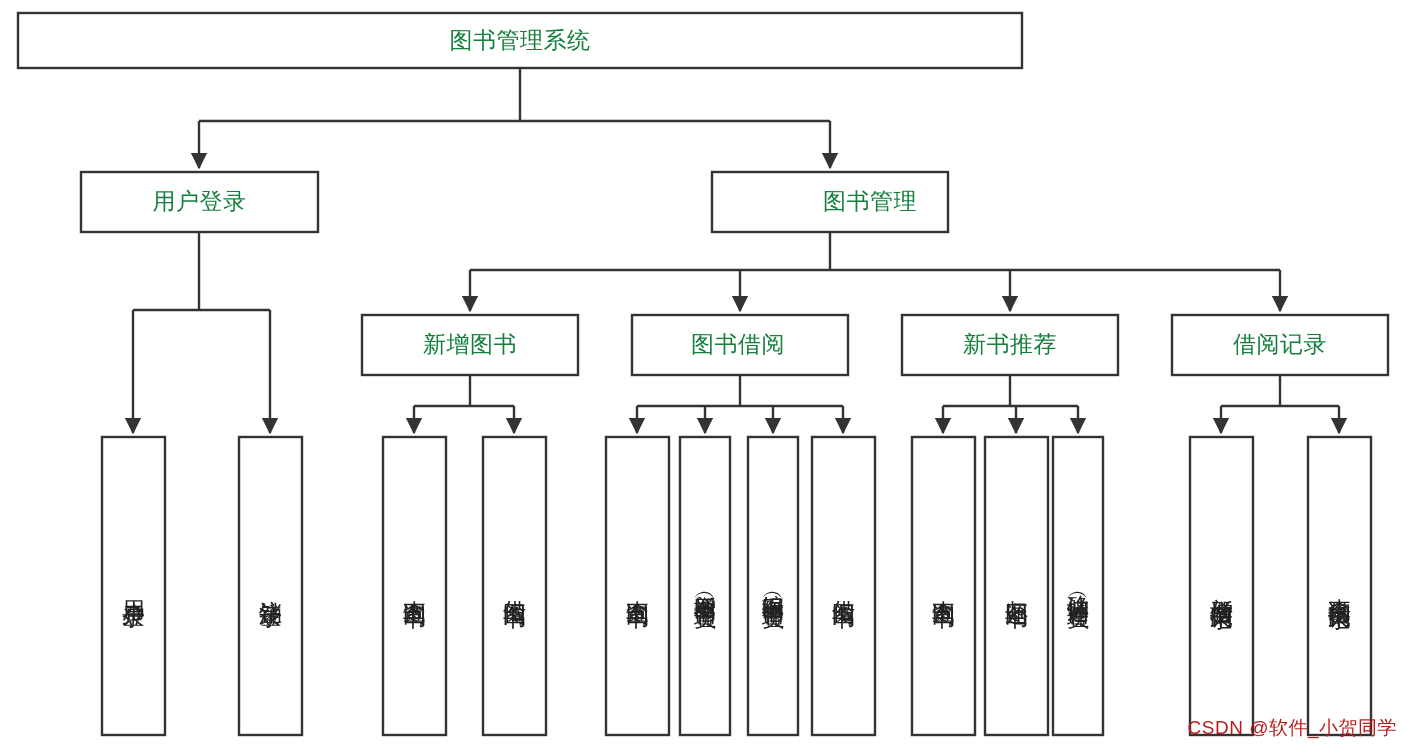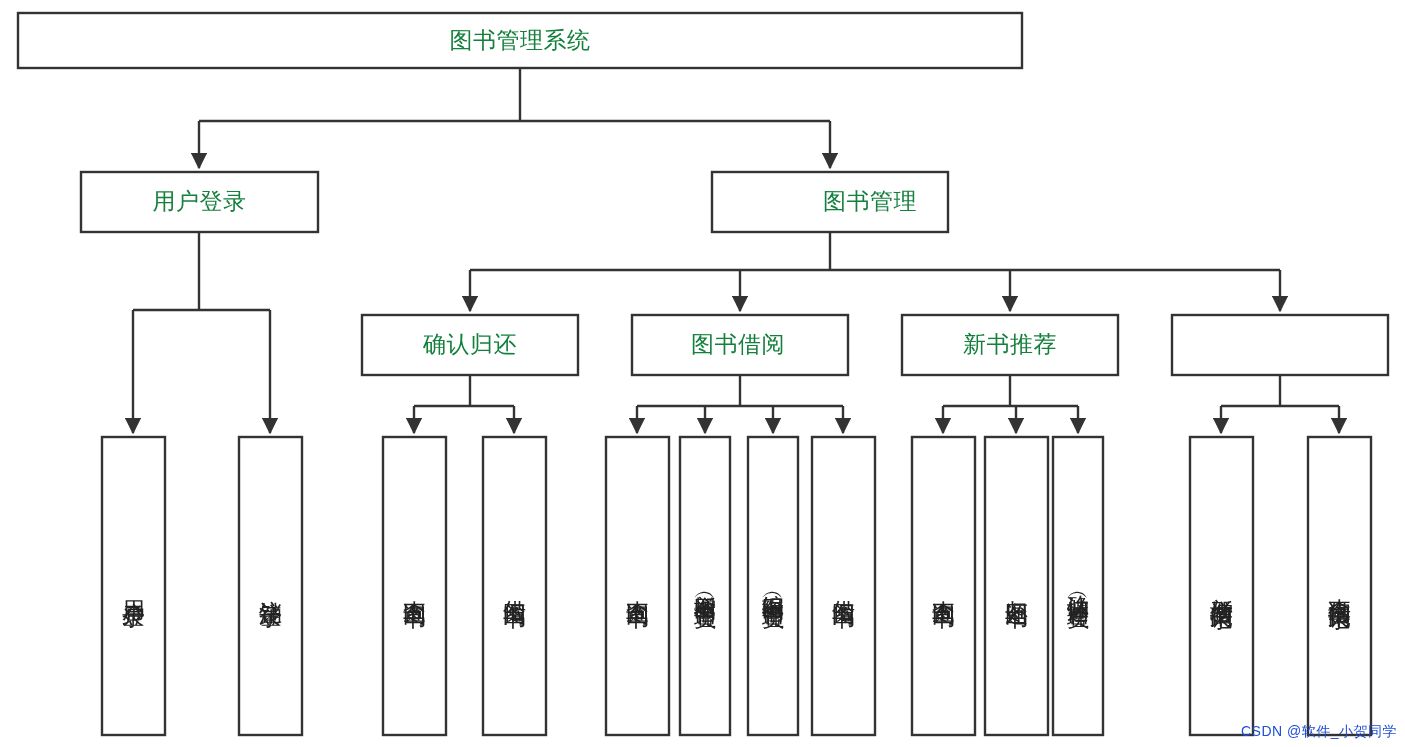--- a/index.html
+++ b/index.html
@@ -65,22 +65,22 @@
     writing-mode: vertical-rl;
     text-orientation: upright;
     letter-spacing: 2px;
     white-space: nowrap;
     pointer-events: none;
   }
   .watermark {
     position: absolute;
     right: 8px;
     bottom: 6px;
-    color: #1d4ed8;
-    font-size: 14px;
+    color: #b91c1c;
+    font-size: 19px;
     letter-spacing: 0.5px;
     white-space: nowrap;
     pointer-events: none;
     margin-top: 12px;
   }
 </style>
 </head>
 <body>
 
 <div id="diagram-root">
@@ -155,23 +155,24 @@
     <path class="conn" d="M 1221 406 L 1339 406"></path>
     <path class="conn" marker-end="url(#arrow)" d="M 1221 406 L 1221 433"></path>
     <path class="conn" marker-end="url(#arrow)" d="M 1339 406 L 1339 433"></path>
   </svg>
 
   <div class="label-h" style="left:18px; top:13px; width:1004px; height:55px;">图书管理系统</div>
 
   <div class="label-h" style="left:81px; top:172px; width:237px; height:60px;">用户登录</div>
   <div class="label-h" style="left:752px; top:172px; width:236px; height:60px;">图书管理</div>
 
-  <div class="label-h" style="left:362px; top:315px; width:216px; height:60px;">确认归还</div>
+  <div class="label-h" style="left:362px; top:315px; width:216px; height:60px;">新增图书</div>
   <div class="label-h" style="left:632px; top:315px; width:212px; height:60px;">图书借阅</div>
   <div class="label-h" style="left:902px; top:315px; width:216px; height:60px;">新书推荐</div>
+  <div class="label-h" style="left:1172px; top:315px; width:216px; height:60px;">借阅记录</div>
 
   <div class="label-v" style="left:102px; top:437px; width:63px; height:298px;">用户登录</div>
   <div class="label-v" style="left:239px; top:437px; width:63px; height:298px;">注销登录</div>
   <div class="label-v" style="left:383px; top:437px; width:63px; height:298px;">查询图书</div>
   <div class="label-v" style="left:483px; top:437px; width:63px; height:298px;">借阅图书</div>
   <div class="label-v" style="left:606px; top:437px; width:63px; height:298px;">查询图书</div>
   <div class="label-v" style="left:680px; top:437px; width:50px; height:298px; font-size:22px;">新增图书（管理员）</div>
   <div class="label-v" style="left:748px; top:437px; width:50px; height:298px; font-size:22px;">编辑图书（管理员）</div>
   <div class="label-v" style="left:812px; top:437px; width:63px; height:298px;">借阅图书</div>
   <div class="label-v" style="left:912px; top:437px; width:63px; height:298px;">查询图书</div>

